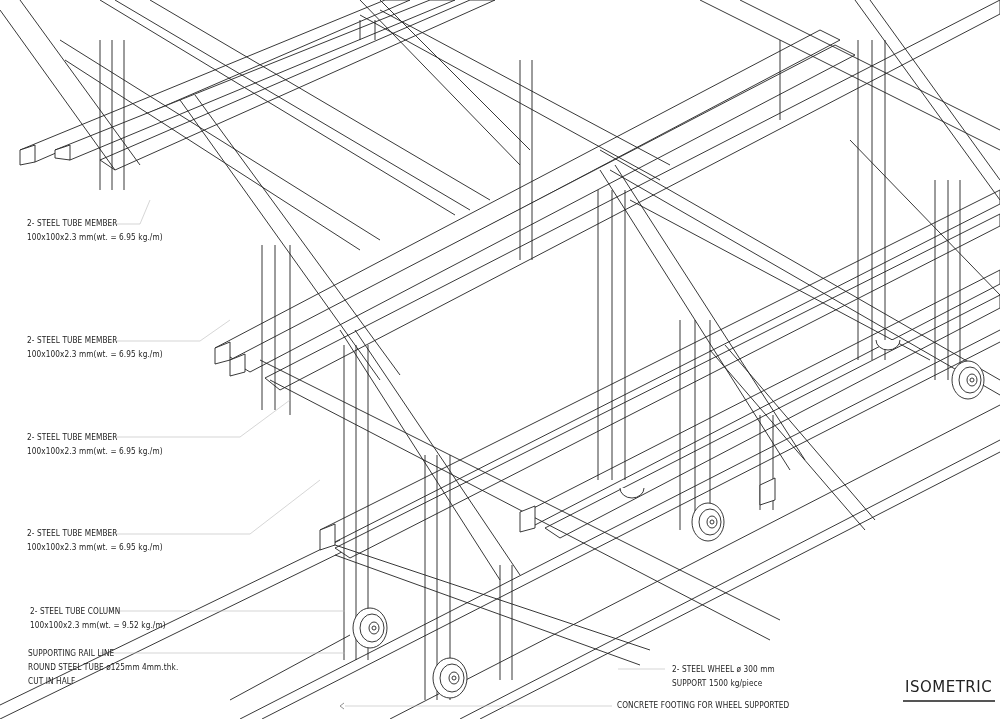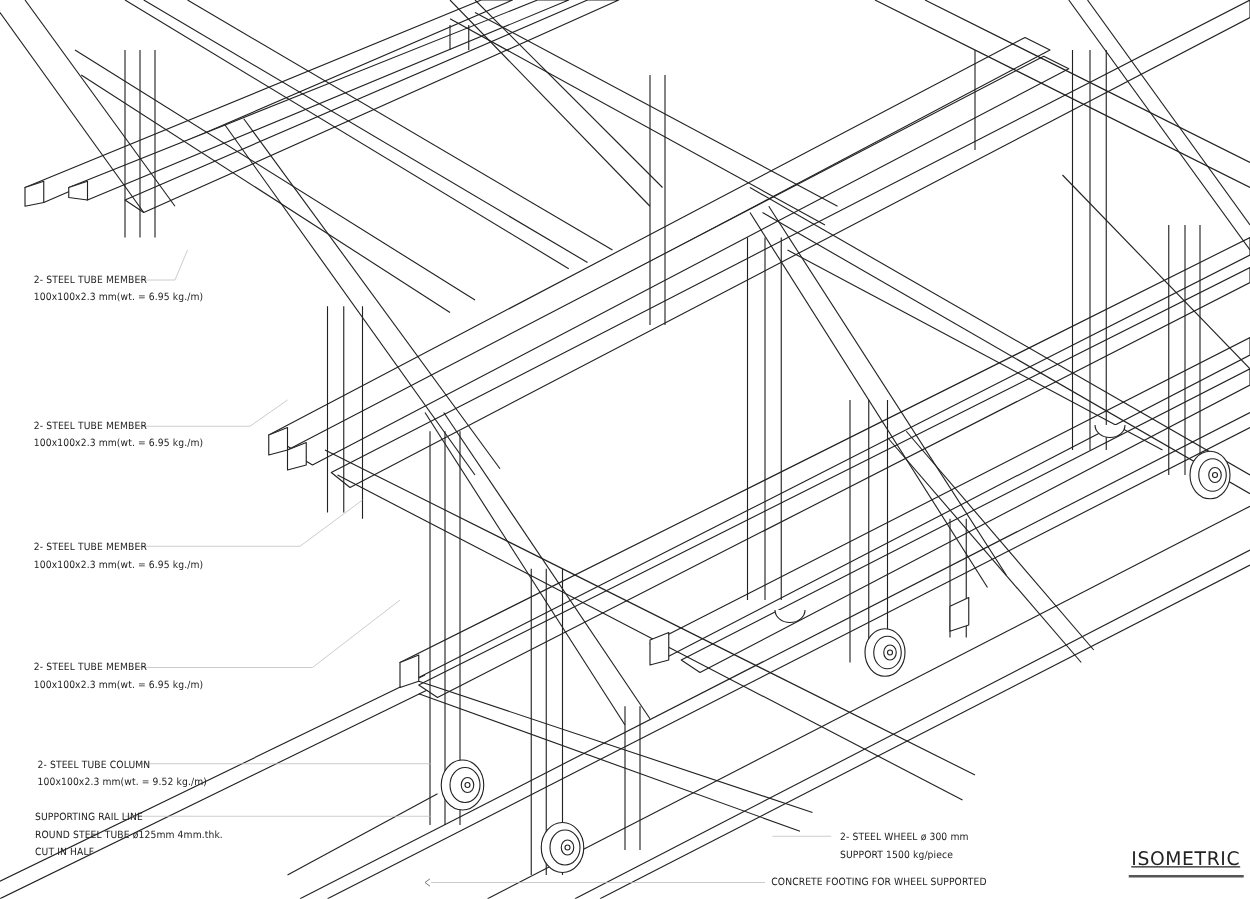--- a/index.html
+++ b/index.html
@@ -1,20 +1,20 @@
 <!DOCTYPE html>
 <html><head>
 <meta charset="utf-8">
 <style>
   html, body { margin: 0; padding: 0; background: #ffffff; }
   body { width: 1000px; height: 719px; position: relative; overflow: hidden; font-family: "DejaVu Sans Mono", monospace; }
   #drawing { position: absolute; left: 0; top: 0; width: 1000px; height: 719px; }
   .note { position: absolute; font-family: "DejaVu Sans", sans-serif; font-size: 8px; color: #222; line-height: 14px; white-space: nowrap; letter-spacing: 0.1px; transform: scaleX(0.92); transform-origin: left top; }
   .note .l1, .note .l2, .note .l3 { display: block; }
-  .title { position: absolute; left: 905px; top: 678px; font-family: "DejaVu Sans", sans-serif; font-size: 15px; color: #222; letter-spacing: 0.5px; text-decoration: underline; }
+  .title { position: absolute; left: 905px; top: 678px; font-family: "DejaVu Sans", sans-serif; font-size: 15px; color: #222; letter-spacing: 0.5px; }
   .title-rule { position: absolute; left: 903px; top: 700px; width: 92px; height: 2px; background: #555; }
 </style>
 </head>
 <body>
 
 <svg id="drawing" viewBox="0 0 1000 719" xmlns="http://www.w3.org/2000/svg">
   <g fill="none" stroke="#222" stroke-width="0.9" stroke-linejoin="round">
 
     <g>
       <line x1="240" y1="719" x2="1000" y2="330"></line>

